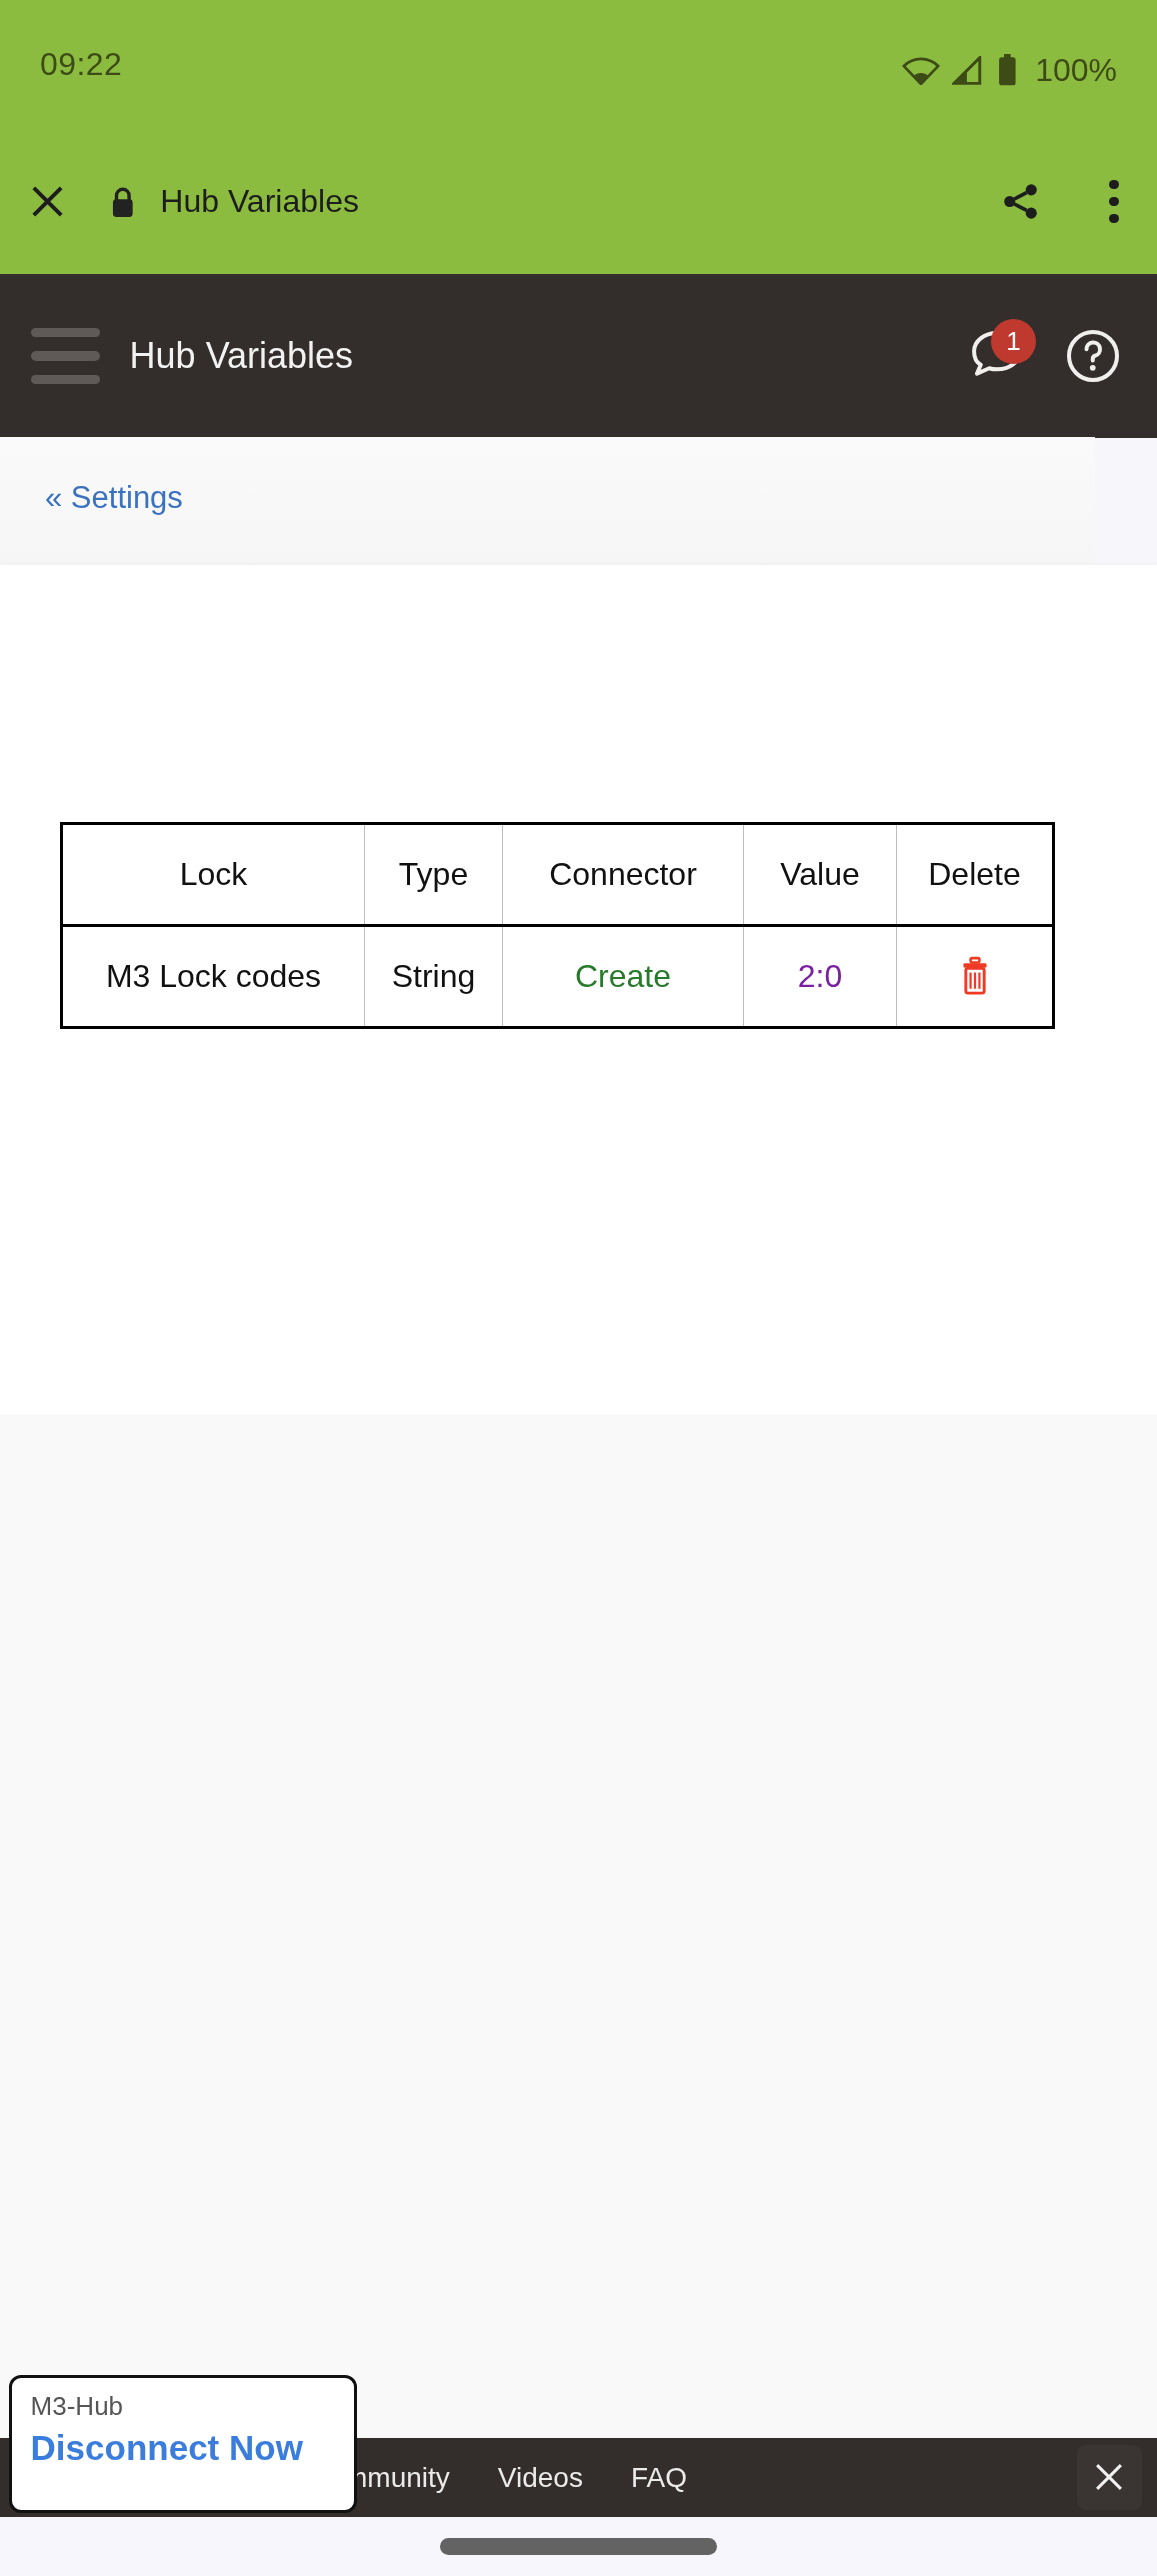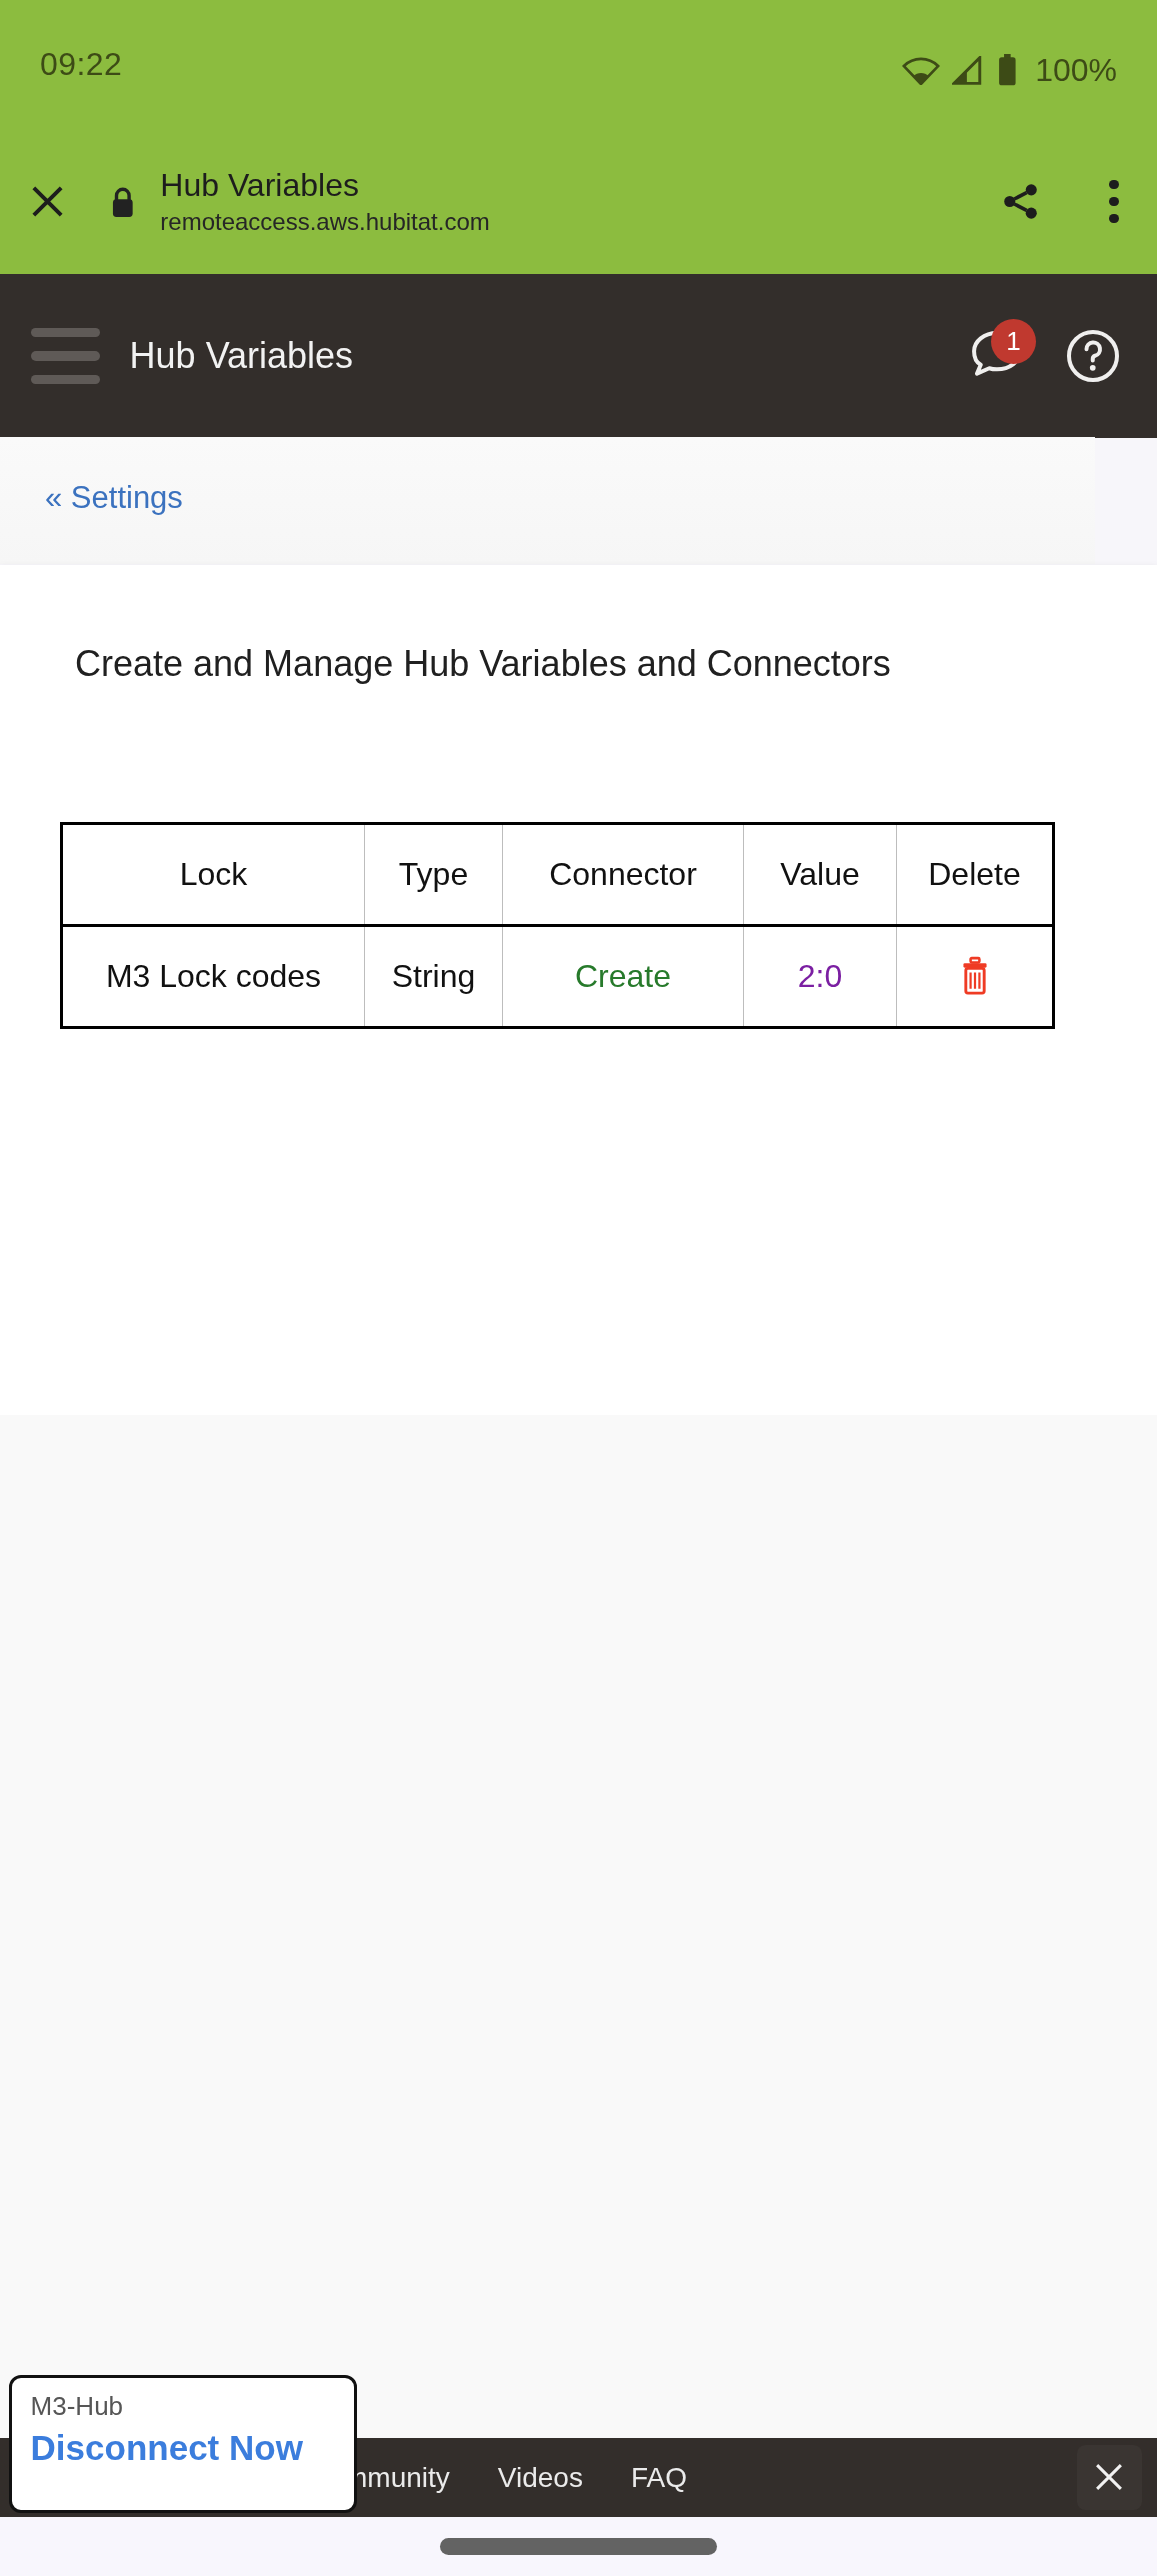--- a/index.html
+++ b/index.html
@@ -202,21 +202,20 @@
       </svg>
   </div>
   <div class="cct-lock">
     <svg width="27.6" height="34" viewBox="0 0 16 20">
         <path d="M4.3 9V6.2a3.7 3.7 0 0 1 7.4 0V9" fill="none" stroke="#222" stroke-width="2"></path>
         <rect x="2.2" y="8.4" width="11.6" height="10.4" rx="2" fill="#222"></rect>
       </svg>
   </div>
   <div class="cct-texts">
     <div class="cct-title">Hub Variables</div>
-    <div class="cct-url">remoteaccess.aws.hubitat.com</div>
   </div>
   <div class="cct-share">
     <svg width="43" height="43" viewBox="0 0 24 24">
         <circle cx="18" cy="5.5" r="3.1" fill="#1d1d1d"></circle>
         <circle cx="6" cy="12" r="3.1" fill="#1d1d1d"></circle>
         <circle cx="18" cy="18.5" r="3.1" fill="#1d1d1d"></circle>
         <path d="M8.6 10.6 15.4 7M8.6 13.4 15.4 17" stroke="#1d1d1d" stroke-width="2"></path>
       </svg>
   </div>
   <div class="cct-more">
@@ -250,21 +249,20 @@
       </svg>
     </div>
   </div>
 </div>
 
 <div class="crumbbar">
   <a class="crumb" href="#" style="text-decoration:none">« Settings</a>
 </div>
 
 <div class="card">
-  <div class="page-head">Create and Manage Hub Variables and Connectors</div>
 
   <table class="vtable">
     <thead>
       <tr>
         <th class="col-name">Lock</th>
         <th class="col-type">Type</th>
         <th class="col-conn">Connector</th>
         <th class="col-val">Value</th>
         <th class="col-del">Delete</th>
       </tr>

